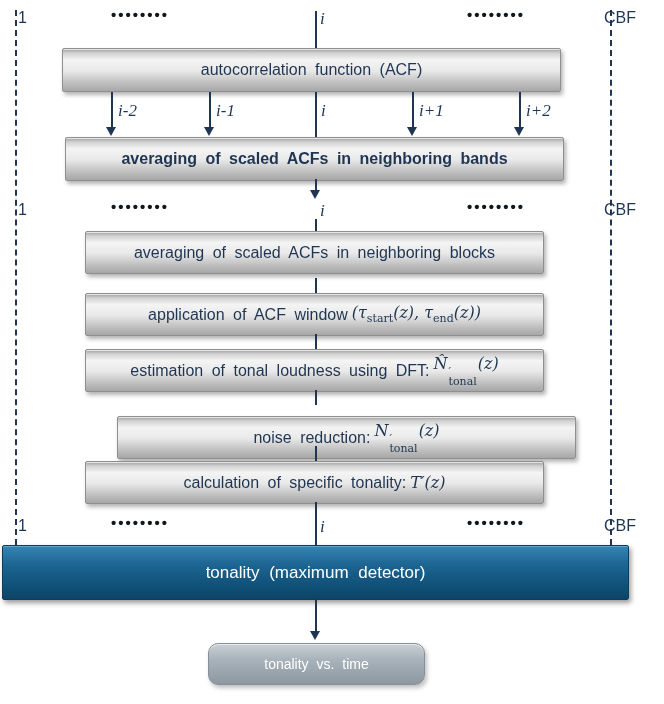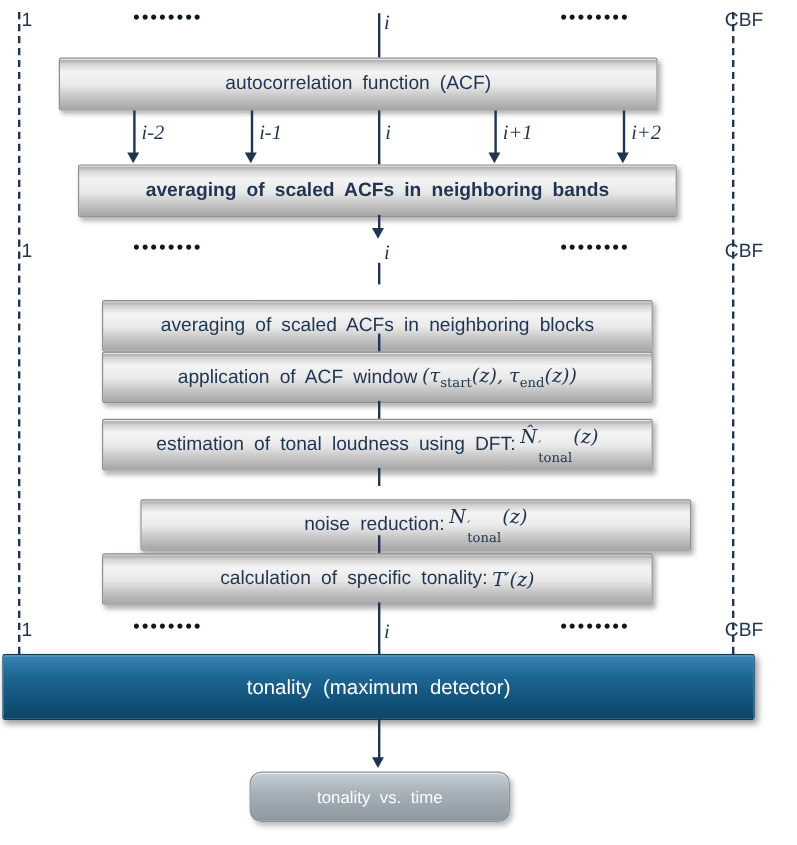--- a/index.html
+++ b/index.html
@@ -68,21 +68,21 @@
   <div class="band-row" style="top:9px;">
     <span class="lbl-left">1</span>
     <span class="dots dots-left">••••••••</span>
     <span class="lbl-center">i</span>
     <span class="dots dots-right">••••••••</span>
     <span class="lbl-right">CBF</span>
   </div>
 
   <div class="vline" style="left:315px;top:11px;height:37px;"></div>
 
-  <div class="box-gray" style="left:49px;top:48px;width:497px;height:42px;">
+  <div class="box-gray" style="left:62px;top:48px;width:497px;height:42px;">
     <span>autocorrelation function (ACF)</span>
   </div>
 
   <div class="vline" style="left:111px;top:92px;height:36px;"></div>
   <div class="ah" style="left:106px;top:127px;"></div>
   <div class="vline" style="left:209px;top:92px;height:36px;"></div>
   <div class="ah" style="left:204px;top:127px;"></div>
   <div class="vline" style="left:315px;top:92px;height:45px;"></div>
   <div class="vline" style="left:412px;top:92px;height:36px;"></div>
   <div class="ah" style="left:407px;top:127px;"></div>
@@ -105,21 +105,21 @@
   <div class="band-row" style="top:201px;">
     <span class="lbl-left">1</span>
     <span class="dots dots-left">••••••••</span>
     <span class="lbl-center">i</span>
     <span class="dots dots-right">••••••••</span>
     <span class="lbl-right">CBF</span>
   </div>
 
   <div class="vline" style="left:315px;top:219px;height:18px;"></div>
 
-  <div class="box-gray" style="left:85px;top:250px;width:457px;height:41px;">
+  <div class="box-gray" style="left:85px;top:231px;width:457px;height:41px;">
     <span>averaging of scaled ACFs in neighboring blocks</span>
   </div>
 
   <div class="vline" style="left:315px;top:278px;height:15px;"></div>
 
   <div class="box-gray" style="left:85px;top:293px;width:457px;height:41px;">
     <span>application of ACF window</span>
     <span class="math"><span>(τ</span><sub>start</sub><span>(z), τ</span><sub>end</sub><span>(z))</span></span>
   </div>
 

